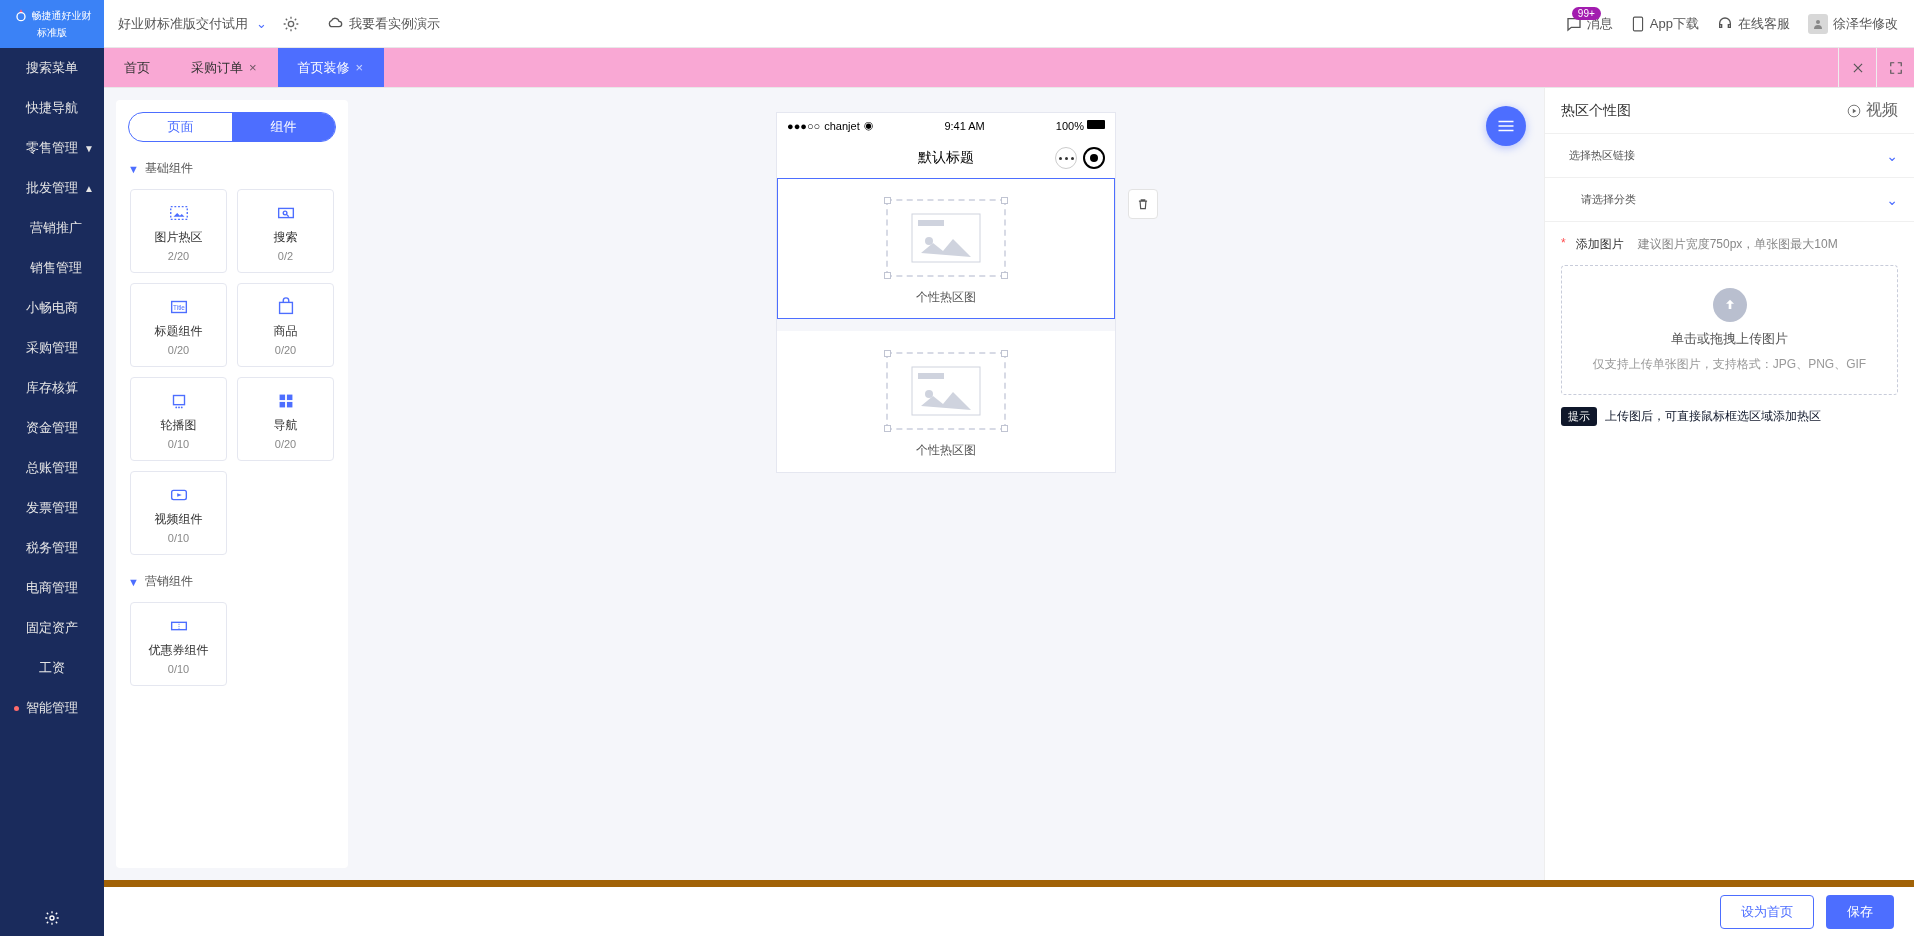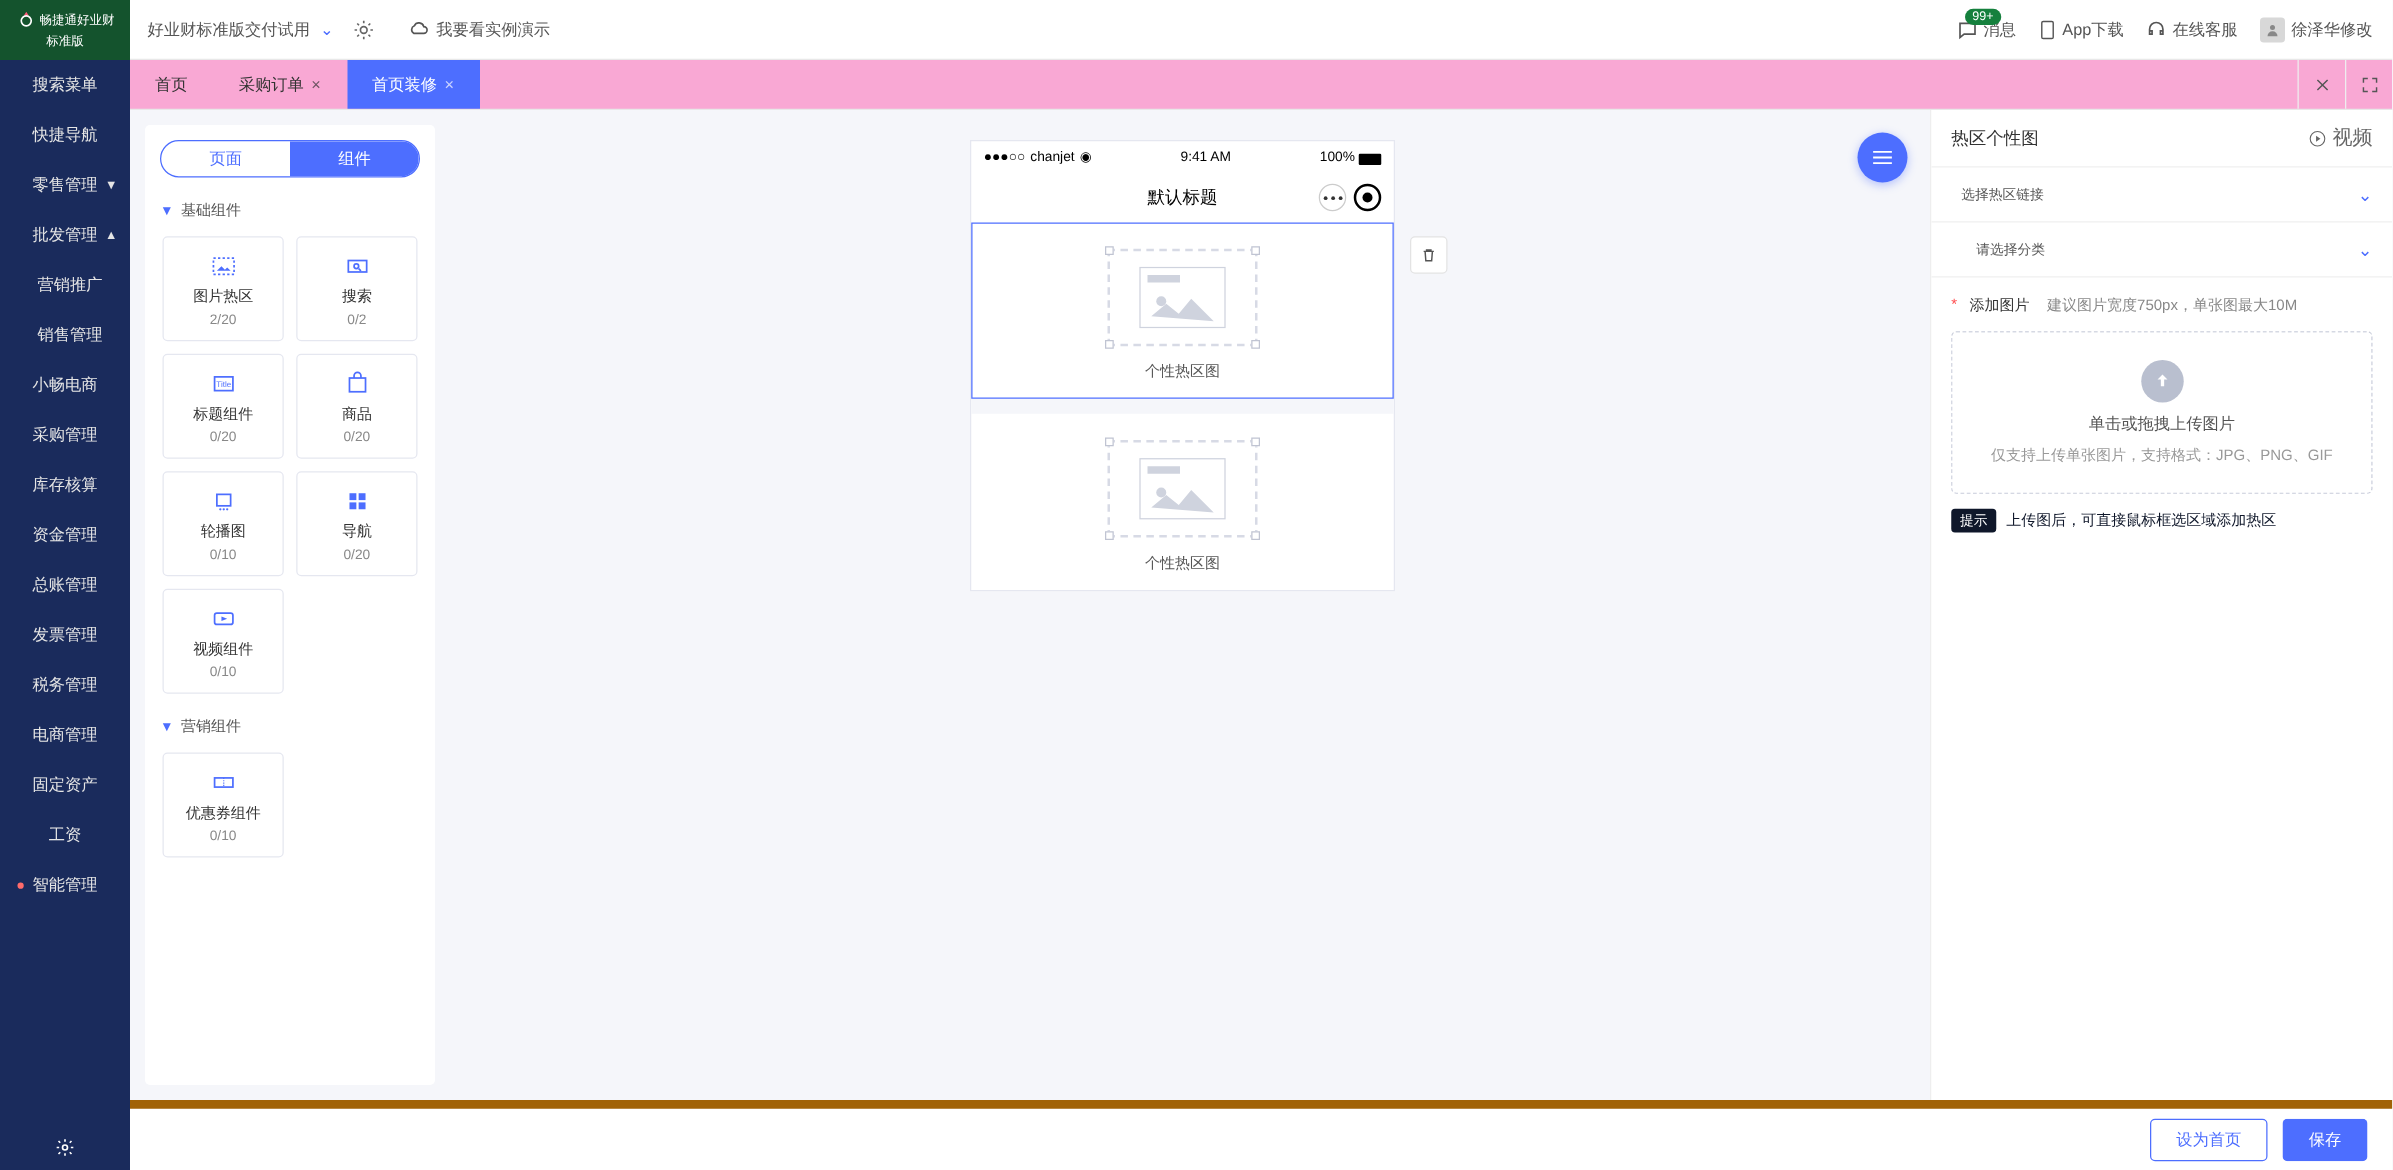--- a/index.html
+++ b/index.html
@@ -1,30 +1,30 @@
 <!DOCTYPE html>
 <html><head>
   <meta charset="utf-8">
   <style>
     * { margin: 0; padding: 0; box-sizing: border-box; }
     body { font-family: "Microsoft YaHei", "PingFang SC", sans-serif; font-size: 13px; color: #333; background: #fff; overflow: hidden; }
     
     
     .top-header { height: 48px; display: flex; align-items: center; border-bottom: 1px solid #e8e8e8; background: #fff; }
-    .logo-area { width: 104px; height: 48px; background: #14532d; color: #fff; display: flex; flex-direction: column; align-items: center; justify-content: center; font-size: 10px; }
+    .logo-area { width: 104px; height: 48px; background: #3b82f6; color: #fff; display: flex; flex-direction: column; align-items: center; justify-content: center; font-size: 10px; }
     .logo-row { display: flex; align-items: center; gap: 3px; }
     .logo-icon { width: 16px; height: 16px; }
     .version-badge { font-size: 10px; margin-top: 2px; }
     .product-title { margin-left: 14px; display: flex; align-items: center; gap: 8px; color: #555; font-size: 13px; cursor: pointer; }
     .caret-icon { color: #4d6eff; }
     .gear-wrap { margin-left: 16px; color: #666; cursor: pointer; }
     .demo-link { margin-left: 28px; display: flex; align-items: center; gap: 6px; color: #555; cursor: pointer; }
     .header-right { margin-left: auto; display: flex; align-items: center; gap: 18px; padding-right: 16px; }
     .header-item { display: flex; align-items: center; gap: 5px; color: #555; cursor: pointer; position: relative; font-size: 13px; }
-    .badge-99 { position: absolute; top: -8px; left: 6px; background: #15803d; color: #fff; font-size: 10px; padding: 1px 6px; border-radius: 9px; }
+    .badge-99 { position: absolute; top: -8px; left: 6px; background: #a21caf; color: #fff; font-size: 10px; padding: 1px 6px; border-radius: 9px; }
     .avatar-sq { width: 20px; height: 20px; background: #d8d8d8; border-radius: 3px; display: inline-flex; align-items: center; justify-content: center; color: #888; }
     
     
     .main-layout { display: flex; height: calc(100vh - 48px); }
     .left-sidebar { width: 104px; background: #1a2b5c; color: #e5e5e5; display: flex; flex-direction: column; overflow-y: auto; }
     .side-item { height: 40px; display: flex; align-items: center; justify-content: center; gap: 4px; cursor: pointer; font-size: 13px; position: relative; }
     .side-caret { font-size: 10px; position: absolute; right: 10px; }
     .side-indent { padding-left: 8px; }
     .side-bullet { width: 5px; height: 5px; border-radius: 50%; background: #ff6b6b; position: absolute; left: 14px; }
     .side-footer { margin-top: auto; height: 36px; display: flex; align-items: center; justify-content: center; cursor: pointer; }
@@ -378,21 +378,21 @@
             </svg>
         </div>
         <div class="phone-shell">
           <div class="phone-status">
             <span style="display:flex;align-items:center;gap:4px">
                 <span>●●●○○</span>
                 <span>chanjet</span> 
                 <span>◉</span>
               </span>
             <span>9:41 AM</span>
-            <span style="display:flex;align-items:flex-end;gap:3px">
+            <span style="display:flex;align-items:flex-start;gap:3px">
                 <span>100%</span>
                 <span style="display:inline-block;width:18px;height:9px;background:#000;border-radius:1px"></span>
               </span>
           </div>
           <div class="phone-title-bar">
             <span>默认标题</span>
             <div class="pt-actions">
               <span class="pt-btn">
                   <span class="pt-circles">
                     <span class="pt-dot"></span>

